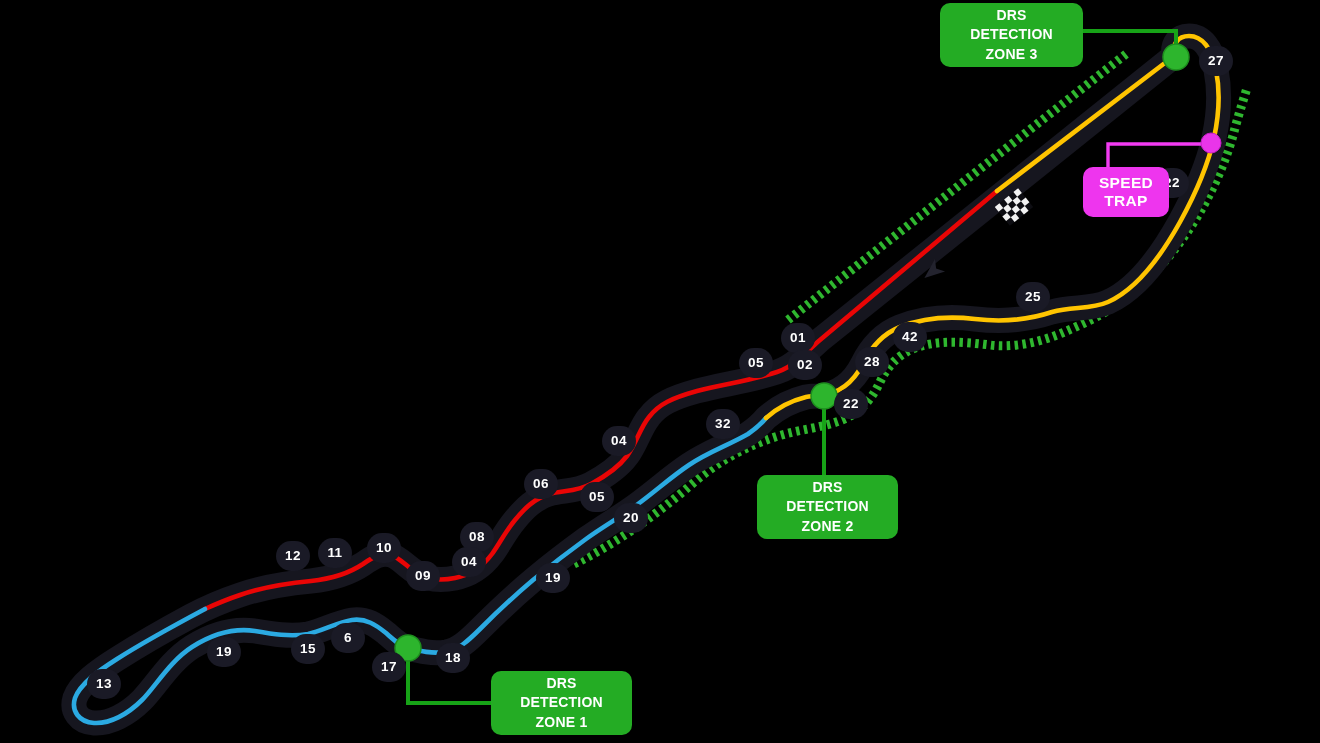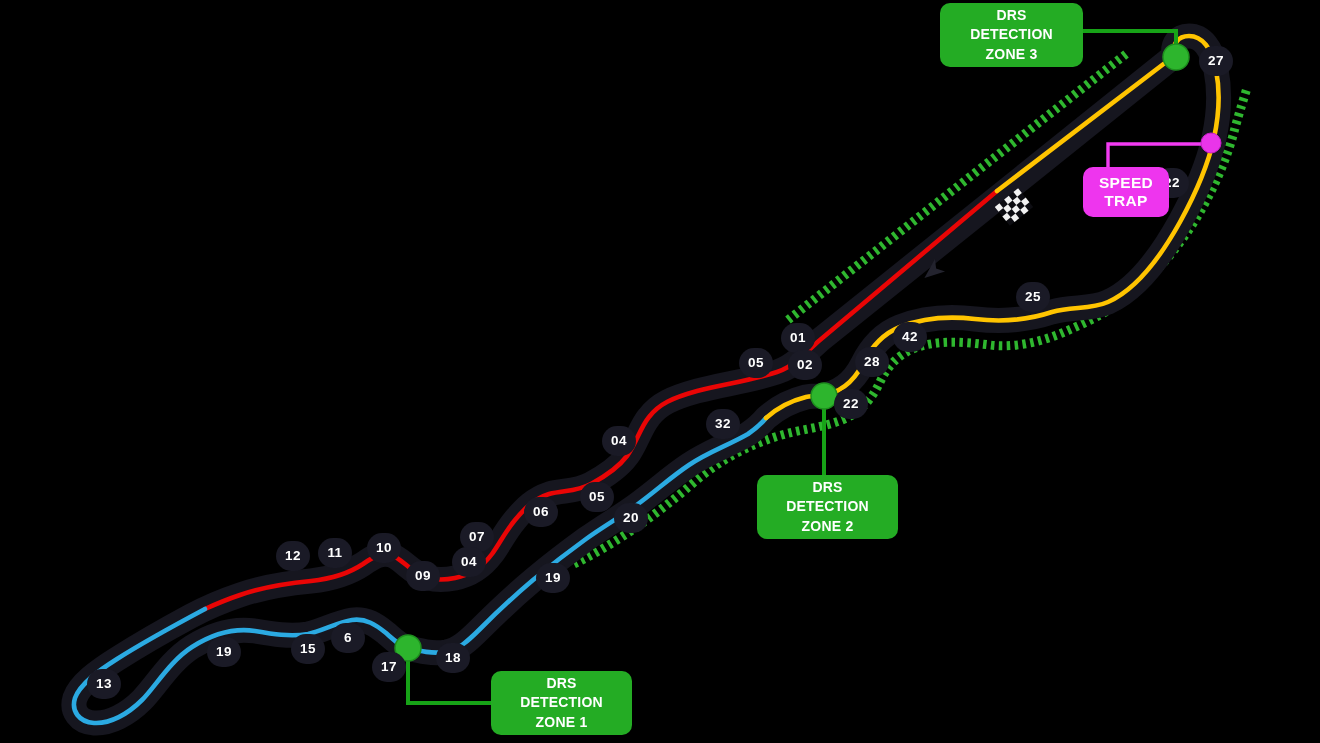--- a/index.html
+++ b/index.html
@@ -233,22 +233,22 @@
     <circle class="dot-green" cx="824" cy="396" r="13"></circle>
     <circle class="dot-green" cx="408" cy="648" r="13"></circle>
     <circle class="dot-magenta" cx="1211" cy="143" r="10"></circle>
   </svg>
 
   <span class="badge" style="left:798px;top:338px">01</span>
   <span class="badge" style="left:805px;top:365px">02</span>
   <span class="badge" style="left:756px;top:363px">05</span>
   <span class="badge" style="left:619px;top:441px">04</span>
   <span class="badge" style="left:597px;top:497px">05</span>
-  <span class="badge" style="left:541px;top:512px">06</span>
-  <span class="badge" style="left:477px;top:537px">07</span>
+  <span class="badge" style="left:541px;top:484px">06</span>
+  <span class="badge" style="left:477px;top:537px">08</span>
   <span class="badge" style="left:469px;top:562px">04</span>
   <span class="badge" style="left:423px;top:576px">09</span>
   <span class="badge" style="left:384px;top:548px">10</span>
   <span class="badge" style="left:335px;top:553px">11</span>
   <span class="badge" style="left:293px;top:556px">12</span>
   <span class="badge" style="left:104px;top:684px">13</span>
   <span class="badge" style="left:224px;top:652px">19</span>
   <span class="badge" style="left:308px;top:649px">15</span>
   <span class="badge" style="left:348px;top:638px">6</span>
   <span class="badge" style="left:389px;top:667px">17</span>

